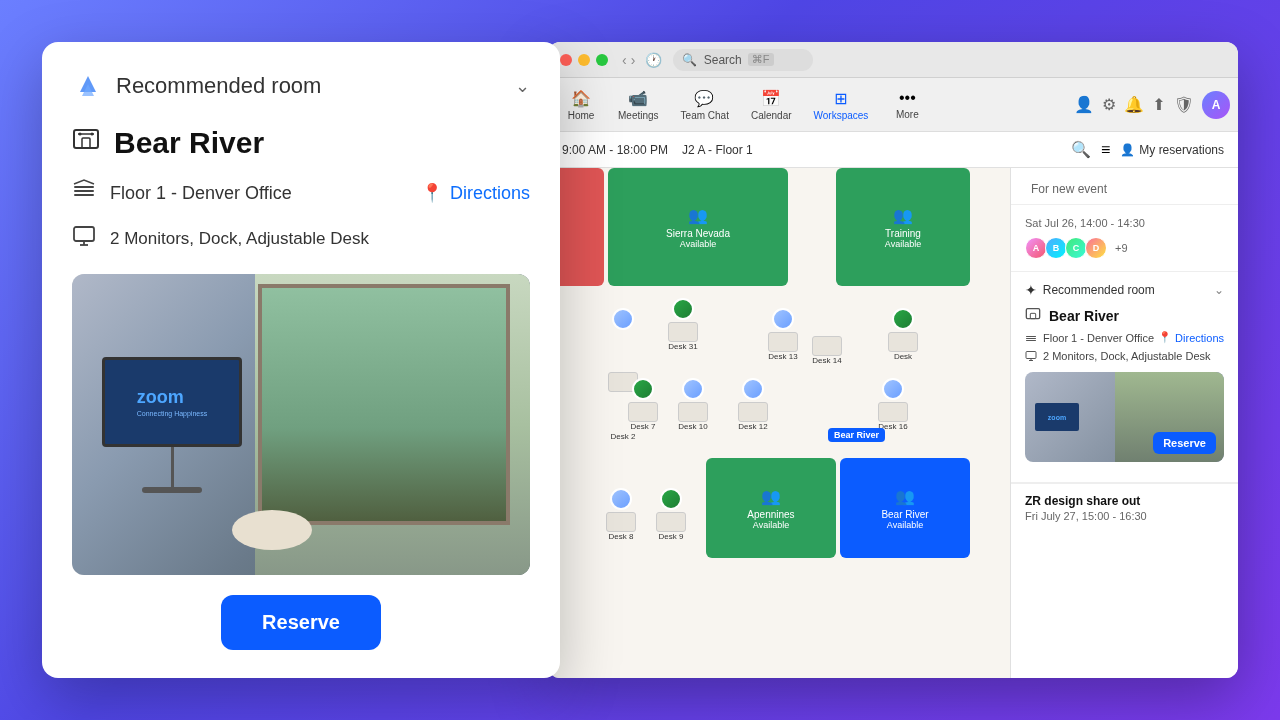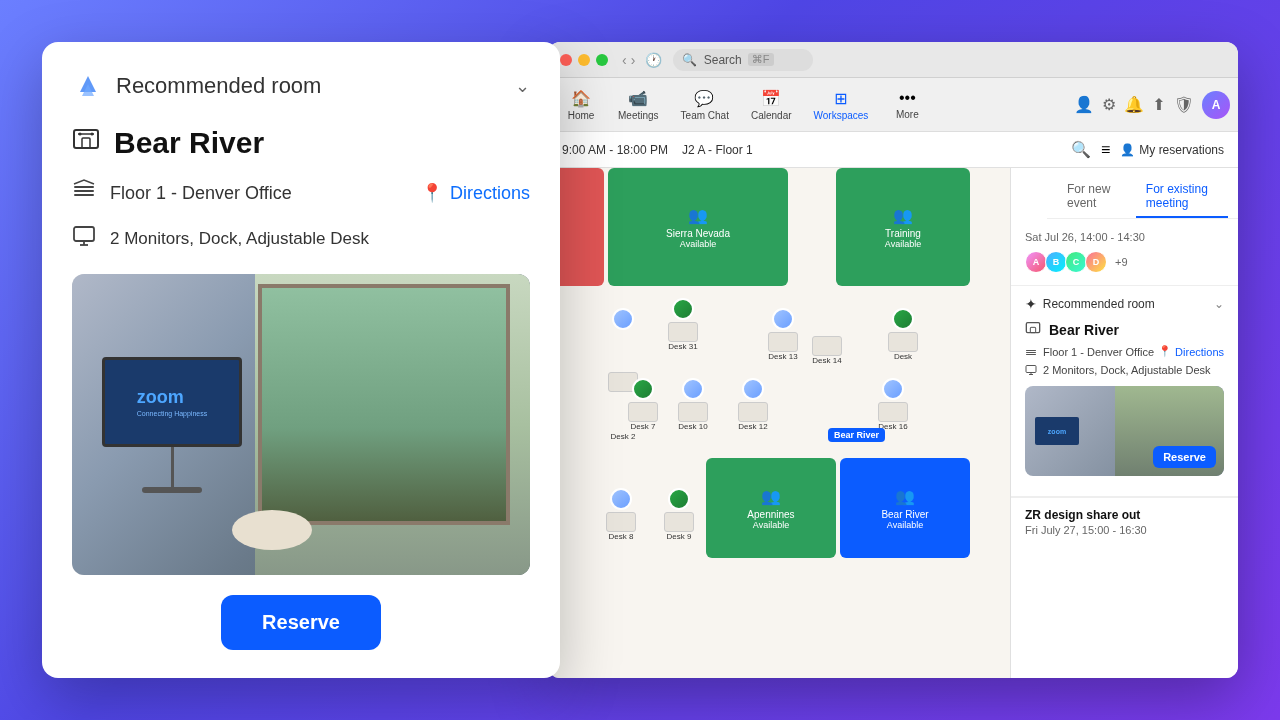--- a/index.html
+++ b/index.html
@@ -444,21 +444,20 @@
       font-size: 16px;
       color: #888;
       cursor: pointer;
     }
 
     .panel-tabs {
       display: flex;
       padding: 8px 10px 0;
       gap: 8px;
       border-bottom: 1px solid #eee;
-      margin-left: 36px;
     }
 
     .panel-tab {
       font-size: 12px;
       padding: 6px 10px;
       cursor: pointer;
       color: #666;
       border-bottom: 2px solid transparent;
     }
 
@@ -944,21 +943,21 @@
       </div>
 
       <div class="bear-river-label" style="left:280px; top:260px;">Bear River</div>
 
       <div style="position:absolute; left:58px; top:320px;" class="desk-with-avatar">
         <div class="desk-avatar"></div>
         <div class="desk-block"></div>
         <span class="desk-label">Desk 8</span>
       </div>
 
-      <div style="position:absolute; left:116px; top:320px;" class="desk-with-avatar">
+      <div style="position:absolute; left:108px; top:320px;" class="desk-with-avatar">
         <div class="desk-avatar green-bg"></div>
         <div class="desk-block"></div>
         <span class="desk-label">Desk 9</span>
       </div>
 
       <div class="room-block room-green" style="left:158px; top:290px; width:130px; height:100px;">
         <span class="room-icon-map">👥</span>
         <span>Apennines</span>
         <span style="font-size:9px; font-weight:400;">Available</span>
       </div>
@@ -967,21 +966,20 @@
         <span class="room-icon-map">👥</span>
         <span>Bear River</span>
         <span style="font-size:9px; font-weight:400;">Available</span>
       </div>
     </div>
 
     <div class="right-panel">
 
       <div class="panel-tabs">
         <span class="panel-tab">For new event</span>
-        <span class="panel-tab active">For existing meeting</span>
       </div>
 
       <div class="meeting-card">
         <div class="meeting-time">Sat Jul 26, 14:00 - 14:30</div>
         <div class="attendees-row">
           <div class="attendee-avatar" style="background:linear-gradient(135deg,#f093fb,#f5576c);">A</div>
           <div class="attendee-avatar" style="background:linear-gradient(135deg,#4facfe,#00f2fe);margin-left:-4px;">B</div>
           <div class="attendee-avatar" style="background:linear-gradient(135deg,#43e97b,#38f9d7);margin-left:-4px;">C</div>
           <div class="attendee-avatar" style="background:linear-gradient(135deg,#fa709a,#fee140);margin-left:-4px;">D</div>
           <span class="attendee-count">+9</span>

